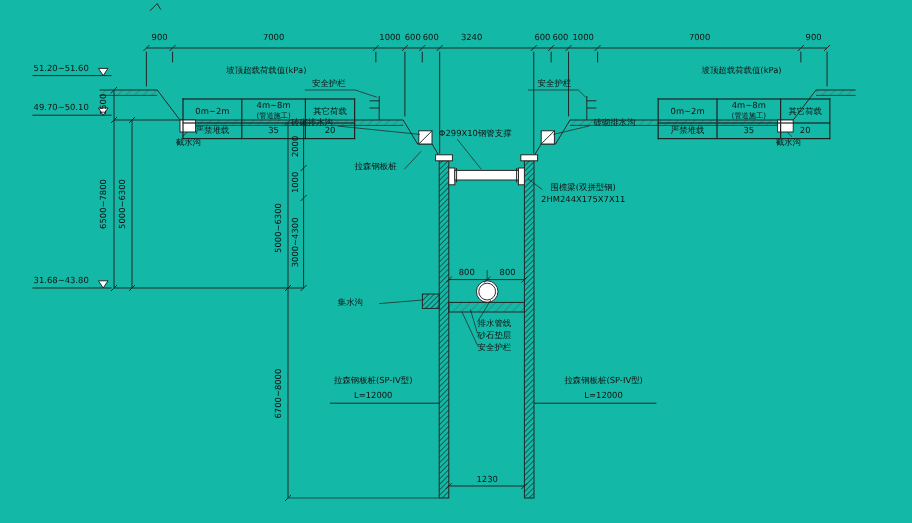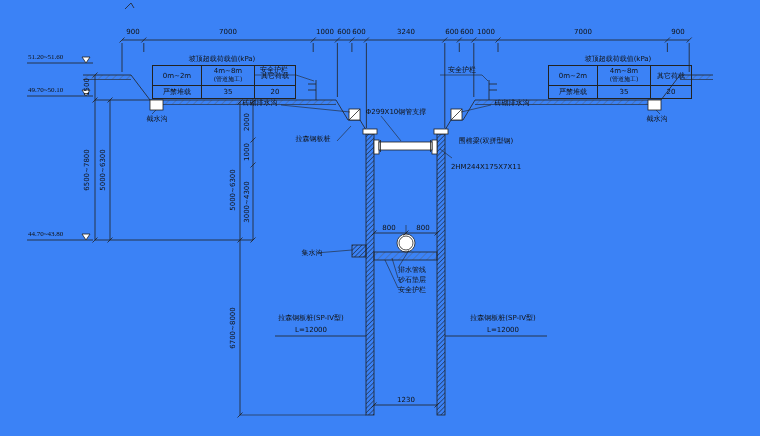--- a/index.html
+++ b/index.html
@@ -1,24 +1,24 @@
 <!DOCTYPE html>
 <html><head>
 <meta charset="utf-8">
 <style>
   html,body{margin:0;padding:0;background:#fff;}
-  #stage{position:relative;width:760px;height:436px;background:#3b82f6;overflow:hidden;
+  #stage{position:relative;width:760px;height:436px;background:#14b8a6;overflow:hidden;
          font-family:"DejaVu Sans",sans-serif;color:#111;}
   #stage svg{position:absolute;left:0;top:0;}
   .lbl{position:absolute;font-size:7px;line-height:1;white-space:nowrap;
        transform:translate(-50%,-50%);color:#111;}
   .v{transform:translate(-50%,-50%) rotate(-90deg);}
-  .lbl2{position:absolute;font-size:7px;line-height:1;white-space:nowrap;color:#111;font-family:Liberation Serif, serif;}
+  .lbl2{position:absolute;font-size:7px;line-height:1;white-space:nowrap;color:#111;}
   .loadtable{position:absolute;width:140px;}
-  .tcap{font-size:7px;text-align:center;margin-bottom:1px;white-space:nowrap;}
+  .tcap{font-size:7px;text-align:center;margin-bottom:18px;white-space:nowrap;}
   .loadtable table{border-collapse:collapse;width:100%;table-layout:fixed;}
   .loadtable td{border:1px solid #222;text-align:center;font-size:7px;padding:0;
                 vertical-align:middle;overflow:hidden;}
   .hrow td{height:19px;}
   .drow td{height:12px;}
   .sub{display:block;font-size:6px;}
 </style>
 </head>
 <body>
 
@@ -201,30 +201,30 @@
       <line x1="445" y1="336" x2="547" y2="336" stroke-width="0.8"></line>
     </g>
   </g>
 </svg>
 
 <span class="lbl" style="left:133px;top:32px">900</span>
 <span class="lbl" style="left:228px;top:32px">7000</span>
 <span class="lbl" style="left:325px;top:32px">1000</span>
 <span class="lbl" style="left:344px;top:32px">600</span>
 <span class="lbl" style="left:359px;top:32px">600</span>
-<span class="lbl" style="left:406px;top:32px">3240</span>
+<span class="lbl" style="left:393px;top:32px">3240</span>
 <span class="lbl" style="left:452px;top:32px">600</span>
 <span class="lbl" style="left:467px;top:32px">600</span>
 <span class="lbl" style="left:486px;top:32px">1000</span>
 <span class="lbl" style="left:583px;top:32px">7000</span>
 <span class="lbl" style="left:678px;top:32px">900</span>
 
 <span class="lbl2" style="left:28px;top:54px">51.20~51.60</span>
 <span class="lbl2" style="left:28px;top:87px">49.70~50.10</span>
-<span class="lbl2" style="left:28px;top:231px">44.70~43.80</span>
+<span class="lbl2" style="left:28px;top:231px">31.68~43.80</span>
 
 <span class="lbl v" style="left:87px;top:87px">1500</span>
 <span class="lbl v" style="left:87px;top:170px">6500~7800</span>
 <span class="lbl v" style="left:103px;top:170px">5000~6300</span>
 
 <span class="lbl v" style="left:247px;top:122px">2000</span>
 <span class="lbl v" style="left:247px;top:152px">1000</span>
 <span class="lbl v" style="left:233px;top:190px">5000~6300</span>
 <span class="lbl v" style="left:247px;top:202px">3000~4300</span>
 <span class="lbl v" style="left:233px;top:328px">6700~8000</span>
@@ -232,24 +232,24 @@
 <span class="lbl" style="left:389px;top:228px">800</span>
 <span class="lbl" style="left:423px;top:228px">800</span>
 <span class="lbl" style="left:406px;top:400px">1230</span>
 
 <span class="lbl" style="left:274px;top:70px">安全护栏</span>
 <span class="lbl" style="left:462px;top:70px">安全护栏</span>
 <span class="lbl" style="left:260px;top:103px">砖砌排水沟</span>
 <span class="lbl" style="left:512px;top:103px">砖砌排水沟</span>
 <span class="lbl" style="left:157px;top:119px">截水沟</span>
 <span class="lbl" style="left:657px;top:119px">截水沟</span>
-<span class="lbl" style="left:312px;top:253px">集水沟</span>
+<span class="lbl" style="left:292px;top:253px">集水沟</span>
 <span class="lbl" style="left:396px;top:112px">Φ299X10钢管支撑</span>
 <span class="lbl" style="left:313px;top:139px">拉森钢板桩</span>
-<span class="lbl" style="left:486px;top:141px">围檩梁(双拼型钢)</span>
+<span class="lbl" style="left:486px;top:157px">围檩梁(双拼型钢)</span>
 <span class="lbl" style="left:486px;top:167px">2HM244X175X7X11</span>
 <span class="lbl" style="left:412px;top:270px">排水管线</span>
 <span class="lbl" style="left:412px;top:280px">砂石垫层</span>
 <span class="lbl" style="left:412px;top:290px">安全护栏</span>
 <span class="lbl" style="left:311px;top:318px">拉森钢板桩(SP-IV型)</span>
 <span class="lbl" style="left:311px;top:330px">L=12000</span>
 <span class="lbl" style="left:503px;top:318px">拉森钢板桩(SP-IV型)</span>
 <span class="lbl" style="left:503px;top:330px">L=12000</span>
 
 <div class="loadtable" style="left:152px;top:54px">

